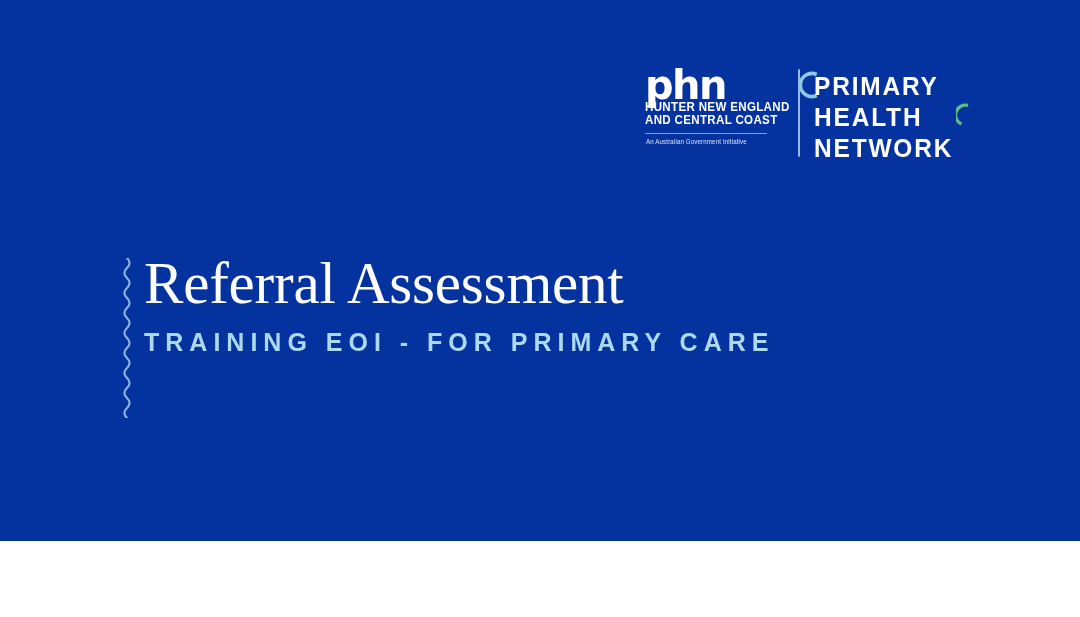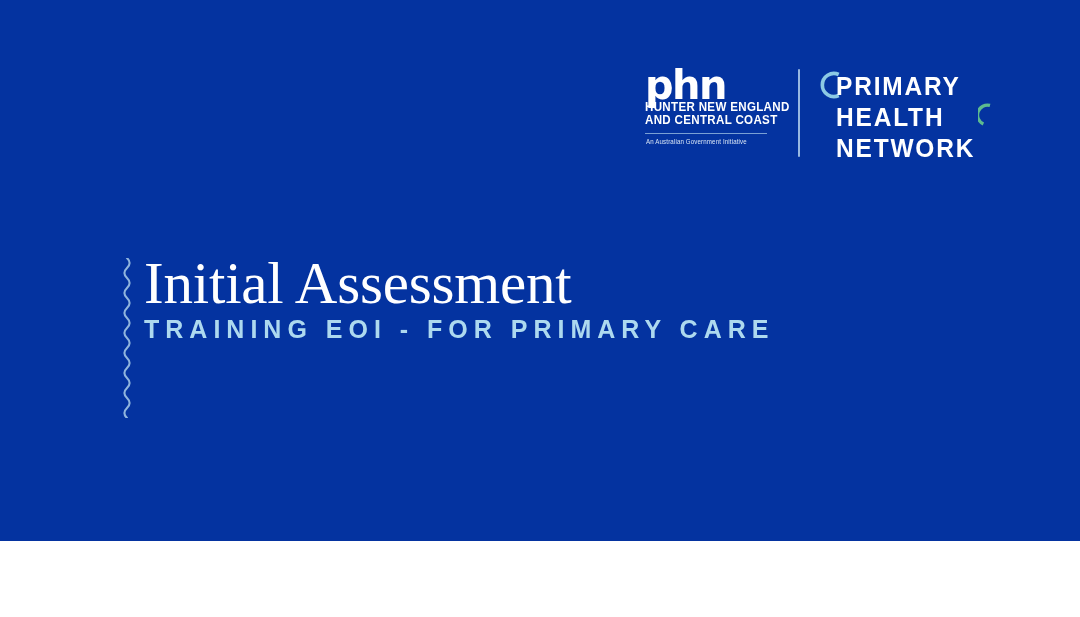--- a/index.html
+++ b/index.html
@@ -90,21 +90,21 @@
     margin-left: 9px;
     margin-right: 0px;
     margin-top: 3px;
     border-radius: 1px;
     opacity: 0.9;
   }
 
   
   .logo-right {
     position: relative;
-    margin-left: 36px;
+    margin-left: 14px;
     padding-top: 5px;
   }
   .phn-full {
     font-family: "Liberation Sans", sans-serif;
     font-weight: bold;
     font-size: 25.5px;
     line-height: 1.22;
     color: #ffffff;
     letter-spacing: 1.9px;
     white-space: nowrap;
@@ -149,20 +149,21 @@
     color: #ffffff;
     letter-spacing: -0.2px;
     white-space: nowrap;
   }
   #subtitle {
     font-family: "Liberation Sans", sans-serif;
     font-weight: bold;
     font-size: 25px;
     color: #ADD9EF;
     letter-spacing: 6.0px;
+    margin-top: 13px;
     white-space: nowrap;
   }
 </style>
 </head>
 <body>
 
 <div id="banner">
 
   <div id="logo-lockup">
 
@@ -192,17 +193,17 @@
 
   <svg id="squiggle" viewBox="0 0 18 160" preserveAspectRatio="none">
     <path d="M9 0
              q5.2 5 0 10 q-5.2 5 0 10 q5.2 5 0 10 q-5.2 5 0 10
              q5.2 5 0 10 q-5.2 5 0 10 q5.2 5 0 10 q-5.2 5 0 10
              q5.2 5 0 10 q-5.2 5 0 10 q5.2 5 0 10 q-5.2 5 0 10
              q5.2 5 0 10 q-5.2 5 0 10 q5.2 5 0 10 q-5.2 5 0 10" fill="none" stroke="#8FB4DD" stroke-width="2.1" stroke-linecap="round"></path>
   </svg>
 
   <div id="title-block">
-    <div class="title-line">Initial Assessment</div>
+    <div class="title-line">Referral Assessment</div>
     <div id="subtitle">TRAINING EOI - FOR PRIMARY CARE</div>
   </div>
 
 </div>
 
 </body></html>

